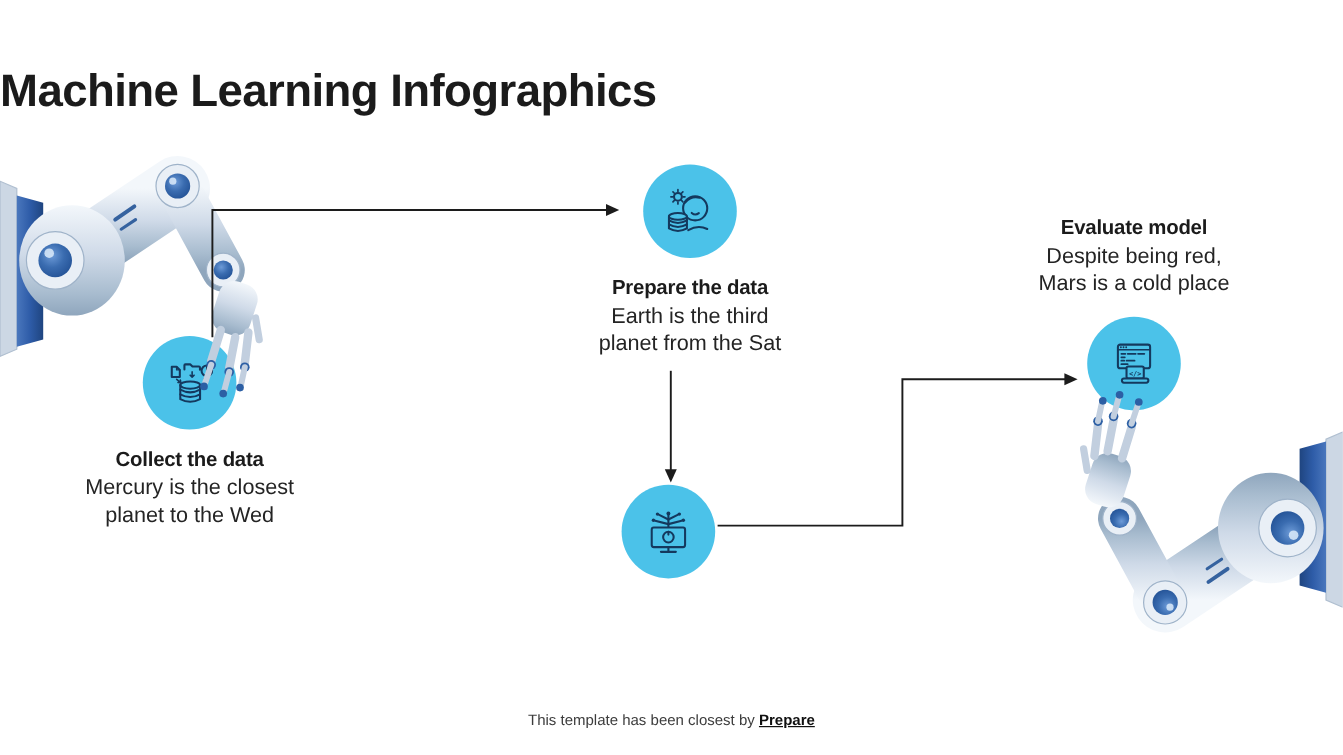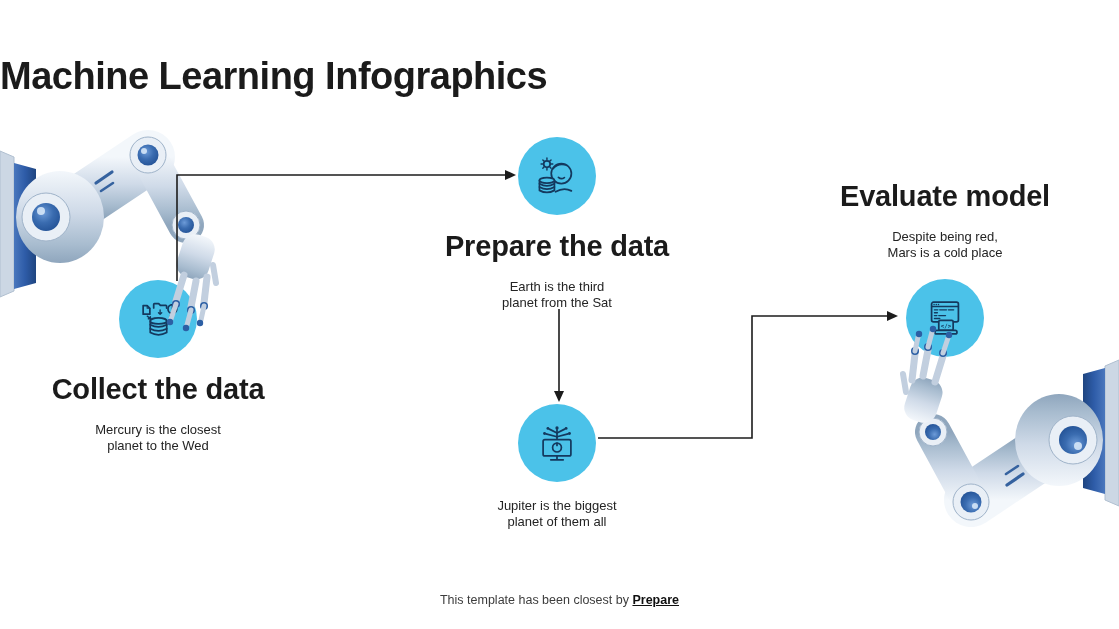--- a/index.html
+++ b/index.html
@@ -8,24 +8,24 @@
   .defs-svg{position:absolute;width:0;height:0;}
   .title{position:absolute;top:55px;left:0;width:100%;margin:0;text-align:left;
          font-size:38px;font-weight:800;letter-spacing:-0.5px;color:var(--text-dark,#1b1b1b);}
   .connectors{position:absolute;left:0;top:0;width:1119px;height:629px;z-index:4;pointer-events:none;}
   .cline{fill:none;stroke:var(--connector-line,#1c1c1c);stroke-width:1.6px;}
   .chead{fill:var(--connector-line,#1c1c1c);stroke:none;}
   .step{position:absolute;width:280px;text-align:center;z-index:2;}
   .badge{width:78px;height:78px;margin:0 auto;border-radius:50%;
          background:var(--accent-cyan,#4bc2e9);color:var(--icon-stroke,#14395e);
          display:flex;align-items:center;justify-content:center;}
-  .step-title{margin-top:15px;font-size:29px;font-weight:700;letter-spacing:-0.2px;color:#1b1b1b;}
-  .step-desc{margin-top:16px;font-size:13px;line-height:1.25;color:#242424;white-space:pre-line;}
+  .step-title{margin-top:15px;font-size:17px;font-weight:700;letter-spacing:-0.2px;color:#1b1b1b;}
+  .step-desc{margin-top:2px;font-size:18px;line-height:1.25;color:#242424;white-space:pre-line;}
   .step-collect{left:18px;top:280px;}
-  .step-prepare{left:417px;top:137px;}
+  .step-prepare{left:435px;top:137px;}
   .step-train{left:417px;top:404px;}
   .step-evaluate{left:805px;top:180px;}
   .step-evaluate .badge{margin-top:17px;}
   .arm{position:absolute;width:250px;height:245px;z-index:3;pointer-events:none;}
   .arm-left{left:0;top:115px;}
   .arm-right{left:869px;top:297px;transform:rotate(180deg);}
   .footer{position:absolute;left:0;top:593px;width:100%;text-align:center;
           font-size:12.5px;color:#3c3c3c;z-index:2;}
   .footer .brand{color:#101010;font-weight:700;text-decoration:underline;cursor:pointer;}
   .icon{display:block;}
@@ -160,22 +160,20 @@
           <circle cx="11" cy="14.1" r="1.5" fill="currentColor" stroke="none"></circle>
           <path d="M24 17.5 L35.5 14.5"></path>
           <circle cx="37" cy="14.1" r="1.5" fill="currentColor" stroke="none"></circle>
           <rect x="9.5" y="20.5" width="29" height="17" rx="1.8" style="fill:var(--accent-cyan,#4bc2e9)"></rect>
           <circle cx="24" cy="28.8" r="4.6"></circle>
           <path d="M24 24.2 v2.4"></path>
           <path d="M24 37.5 V41 M17.5 41.6 H30.5"></path>
         </g>
       </svg>
     </div>
-    <div class="step-desc">Jupiter is the biggest
-planet of them all</div>
   </div>
 
   <div class="step step-evaluate">
     <div class="step-title" style="margin-top:0">Evaluate model</div>
     <div class="step-desc">Despite being red,
 Mars is a cold place</div>
     <div class="badge">
       <svg class="icon" width="46" height="46" viewBox="0 0 48 48">
         <g fill="none" stroke="currentColor" stroke-width="1.8" stroke-linecap="round" stroke-linejoin="round">
           <rect x="10" y="7.5" width="28" height="20.5" rx="2"></rect>

